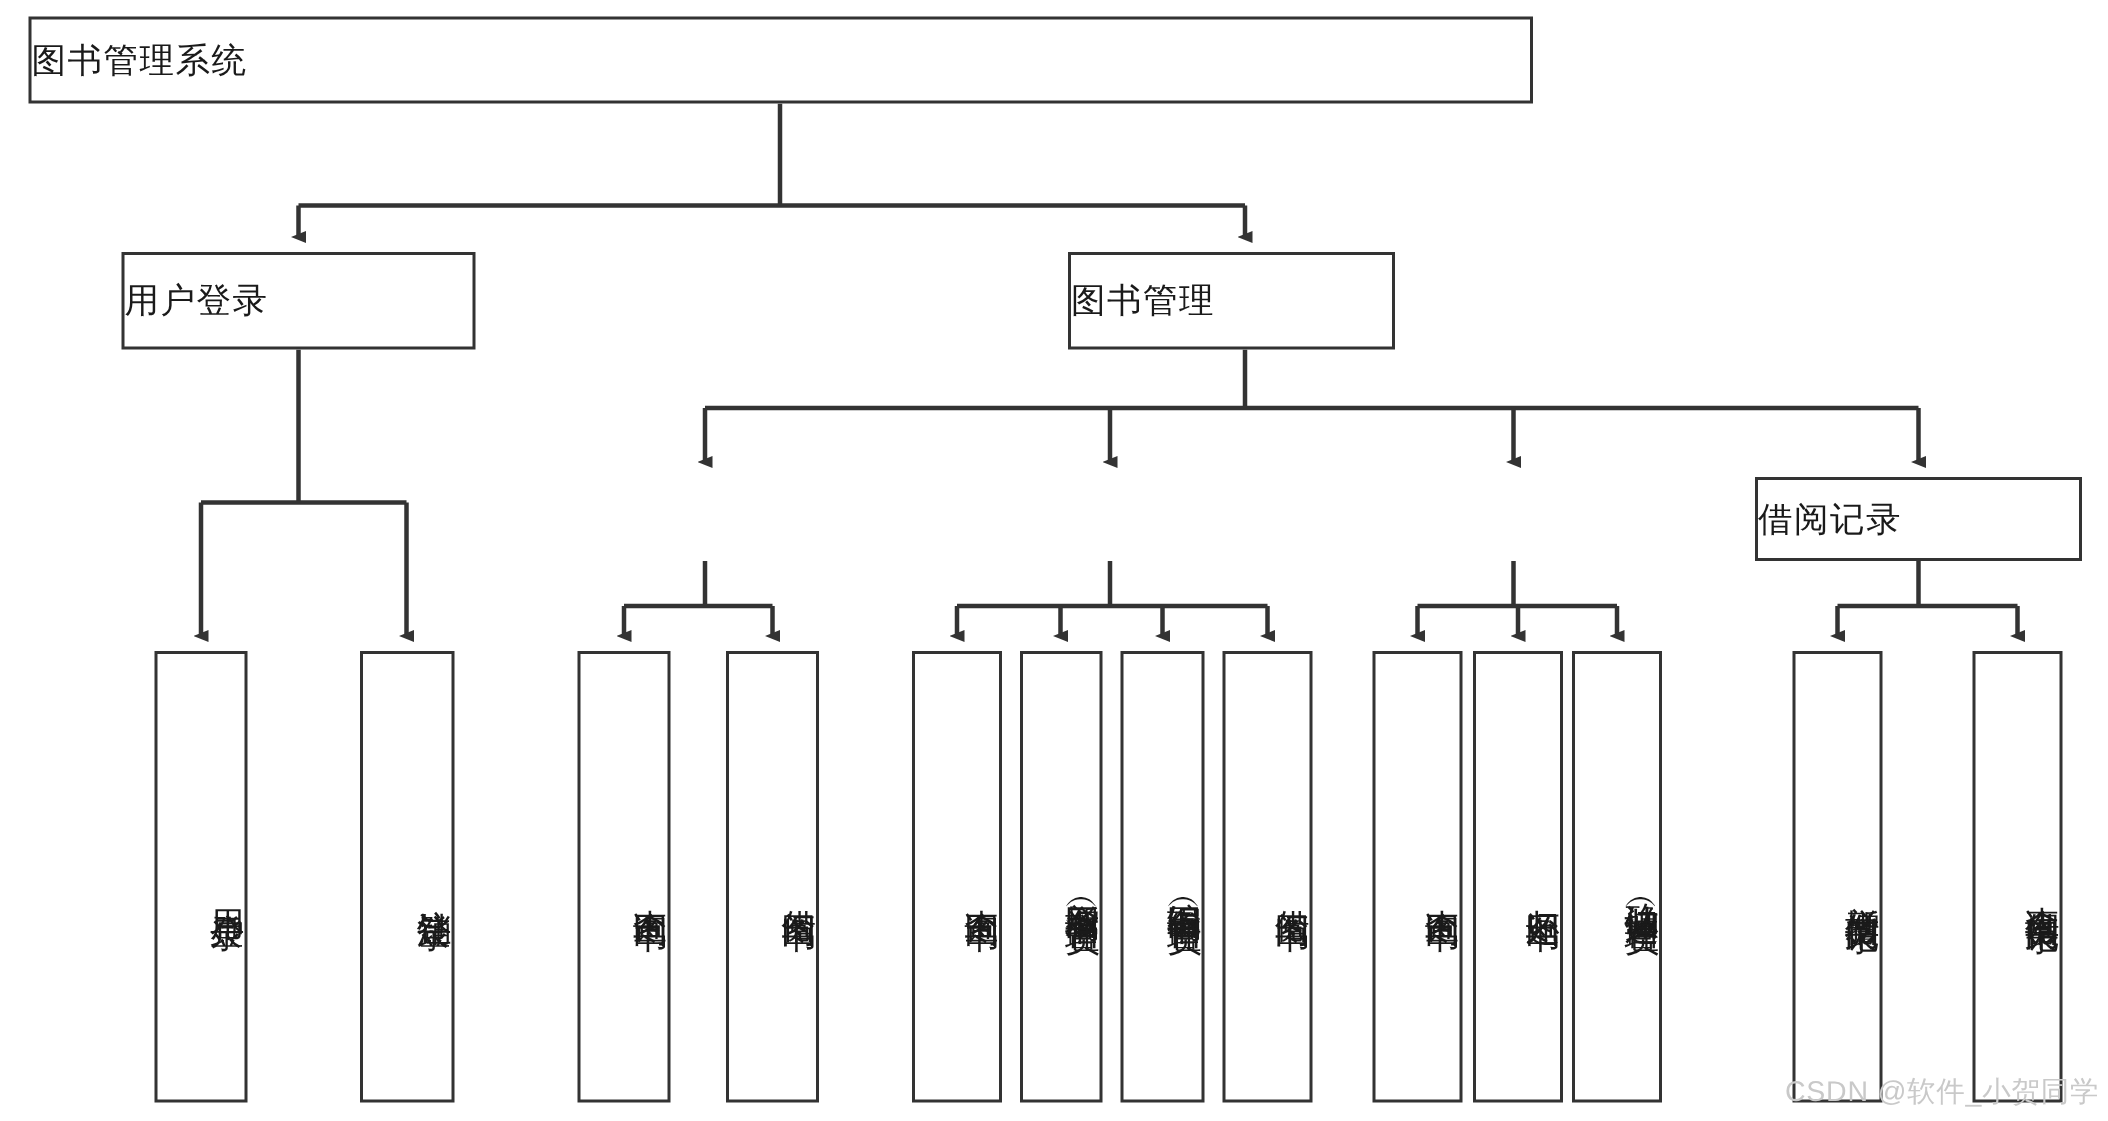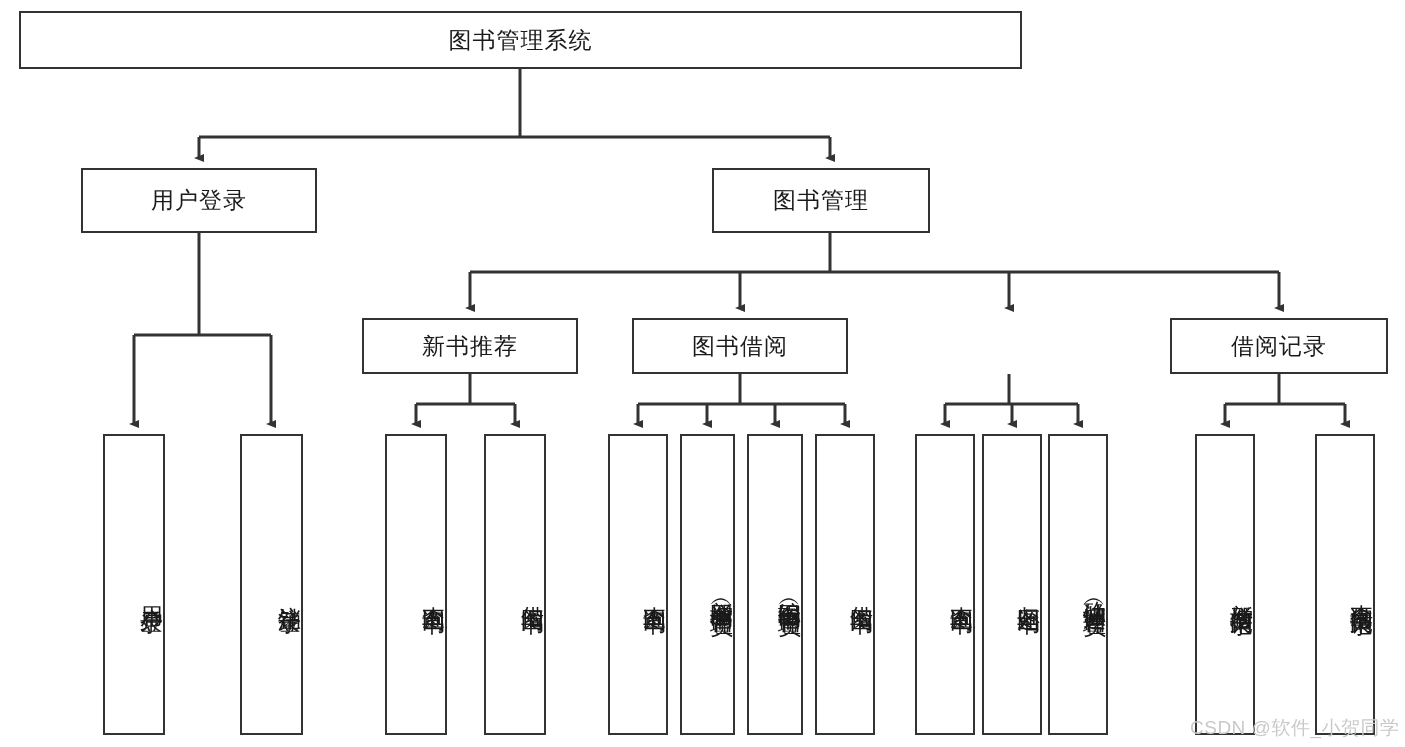--- a/index.html
+++ b/index.html
@@ -25,21 +25,21 @@
     height: 747px;
     pointer-events: none;
   }
   .node {
     position: absolute;
     box-sizing: border-box;
     background: #ffffff;
     border: 2px solid #333333;
     display: flex;
     align-items: center;
-    justify-content: center;
+    justify-content: flex-start;
     color: #1a1a1a;
   }
   .node.horiz {
     font-size: 23px;
     letter-spacing: 1px;
   }
   .node.vert {
     writing-mode: vertical-rl;
     text-orientation: upright;
     font-size: 23px;
@@ -121,26 +121,20 @@
     <span class="lbl">图书管理系统</span>
   </div>
 
   <div class="node horiz" id="l1-0" style="left: 81px; top: 168px; width: 236px; height: 65px;">
     <span class="lbl">用户登录</span>
   </div>
   <div class="node horiz" id="l1-1" style="left: 712px; top: 168px; width: 218px; height: 65px;">
     <span class="lbl">图书管理</span>
   </div>
 
-  <div class="node horiz" id="l2-0" style="left: 362px; top: 318px; width: 216px; height: 56px;">
-    <span class="lbl">新书推荐</span>
-  </div>
-  <div class="node horiz" id="l2-1" style="left: 632px; top: 318px; width: 216px; height: 56px;">
-    <span class="lbl">图书借阅</span>
-  </div>
   <div class="node horiz" id="l2-3" style="left: 1170px; top: 318px; width: 218px; height: 56px;">
     <span class="lbl">借阅记录</span>
   </div>
 
   <div class="node vert" id="leaf-0" style="left: 103px; top: 434px; width: 62px; height: 301px;">
     <span class="lbl">用户登录</span>
   </div>
   <div class="node vert" id="leaf-1" style="left: 240px; top: 434px; width: 63px; height: 301px;">
     <span class="lbl">注销登录</span>
   </div>

